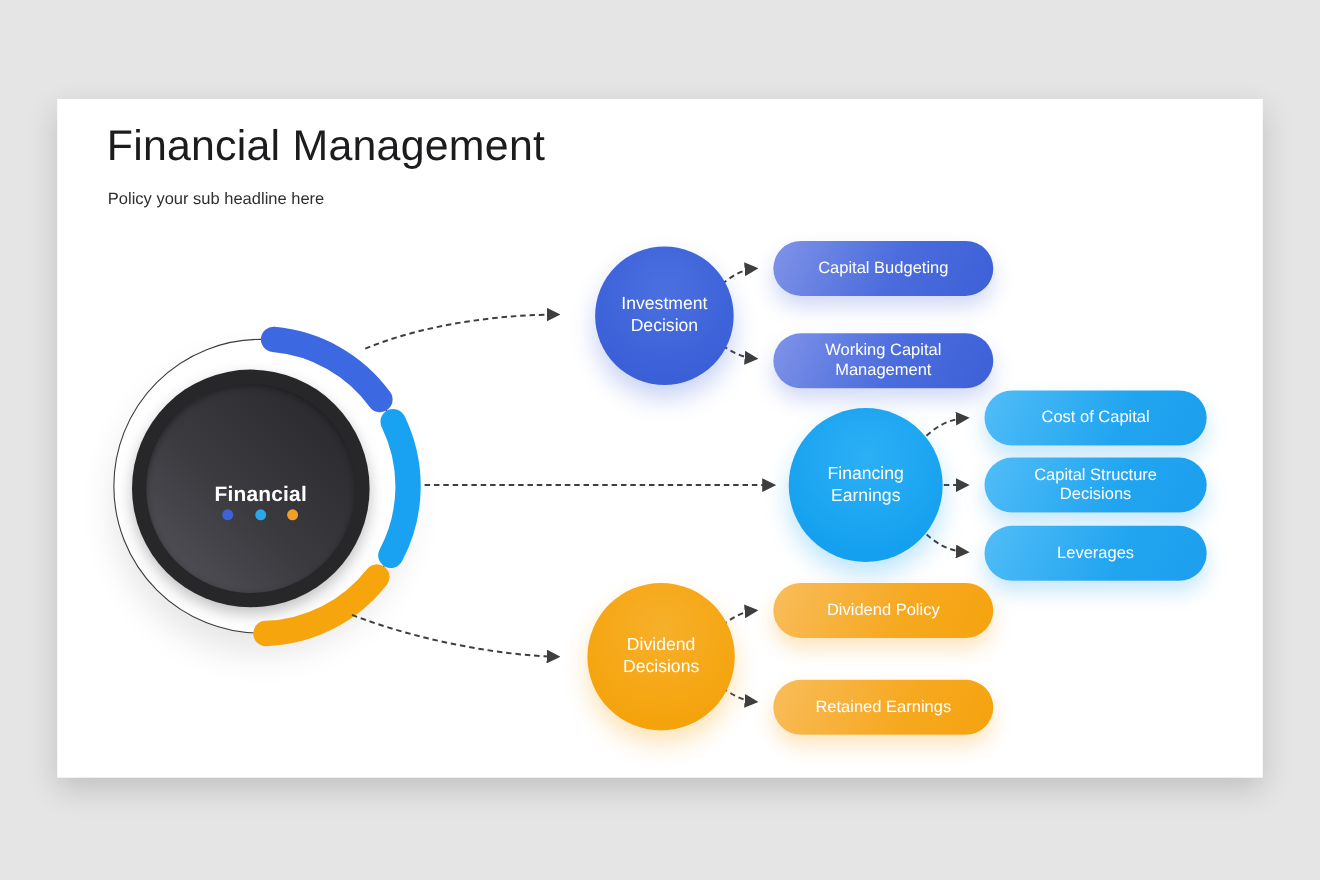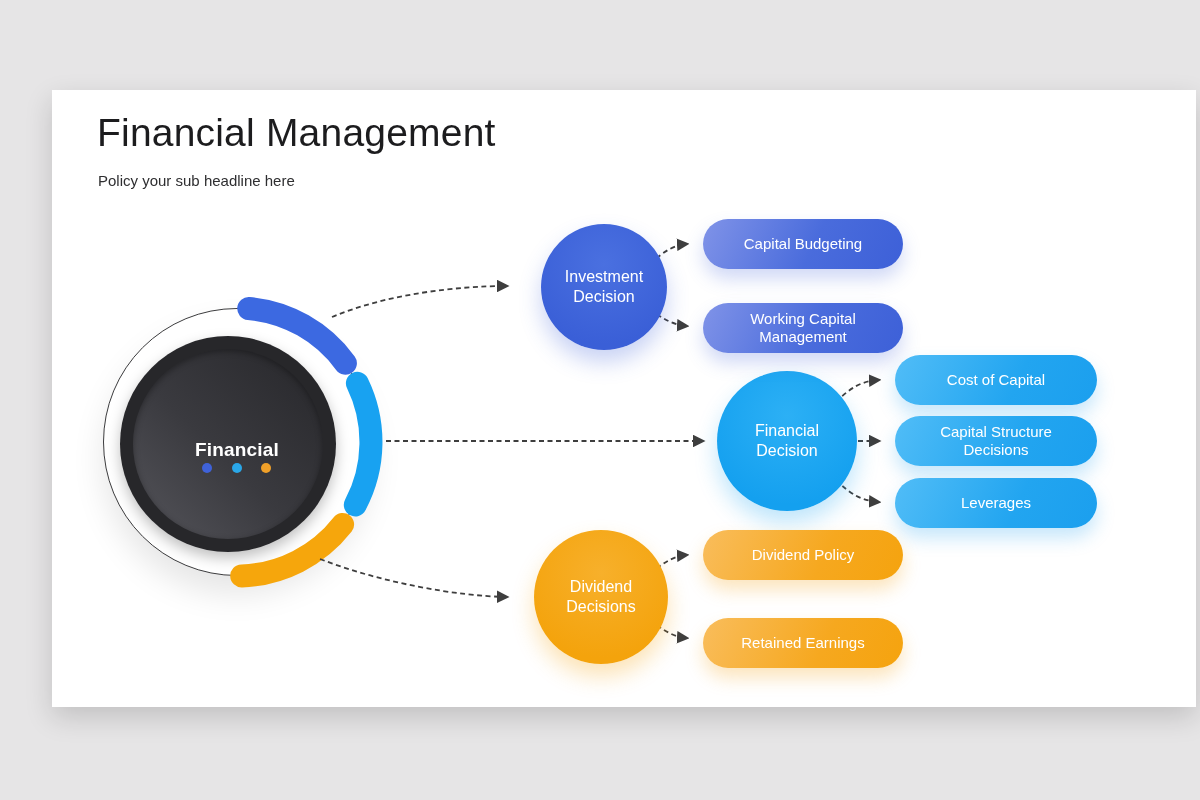--- a/index.html
+++ b/index.html
@@ -5,21 +5,20 @@
   html,body{margin:0;padding:0;}
   body{
     width:1200px;height:800px;position:relative;overflow:hidden;
     background:#e6e5e6;
     font-family:"Liberation Sans", sans-serif;
   }
   .slide{
     position:absolute;left:52px;top:90px;width:1096px;height:617px;
     background:#ffffff;
     box-shadow:0 10px 26px rgba(0,0,0,0.16);
-    padding-left:48px;
   }
   .title{
     position:absolute;left:45px;top:20px;
     font-size:39px;line-height:46px;color:#1c1c1e;font-weight:400;
     letter-spacing:0.2px;
   }
   .subtitle{
     position:absolute;left:46px;top:82px;
     font-size:15px;color:#2e2e30;font-weight:400;
   }
@@ -153,21 +152,21 @@
   </svg>
 
   <div class="hub-label">
     <div>Financial</div>
   </div>
 
   <div class="bcircle circle-investment">
     <div class="lbl">Investment Decision</div>
   </div>
   <div class="bcircle circle-financing">
-    <div class="lbl">Financial Decision</div>
+    <div class="lbl">Financing Earnings</div>
   </div>
   <div class="bcircle circle-dividend">
     <div class="lbl">Dividend Decisions</div>
   </div>
 
   <div class="pill pill-blue pill-b2">
     <span>Working Capital Management</span>
   </div>
   <div class="pill pill-blue pill-b1">
     <span>Capital Budgeting</span>

